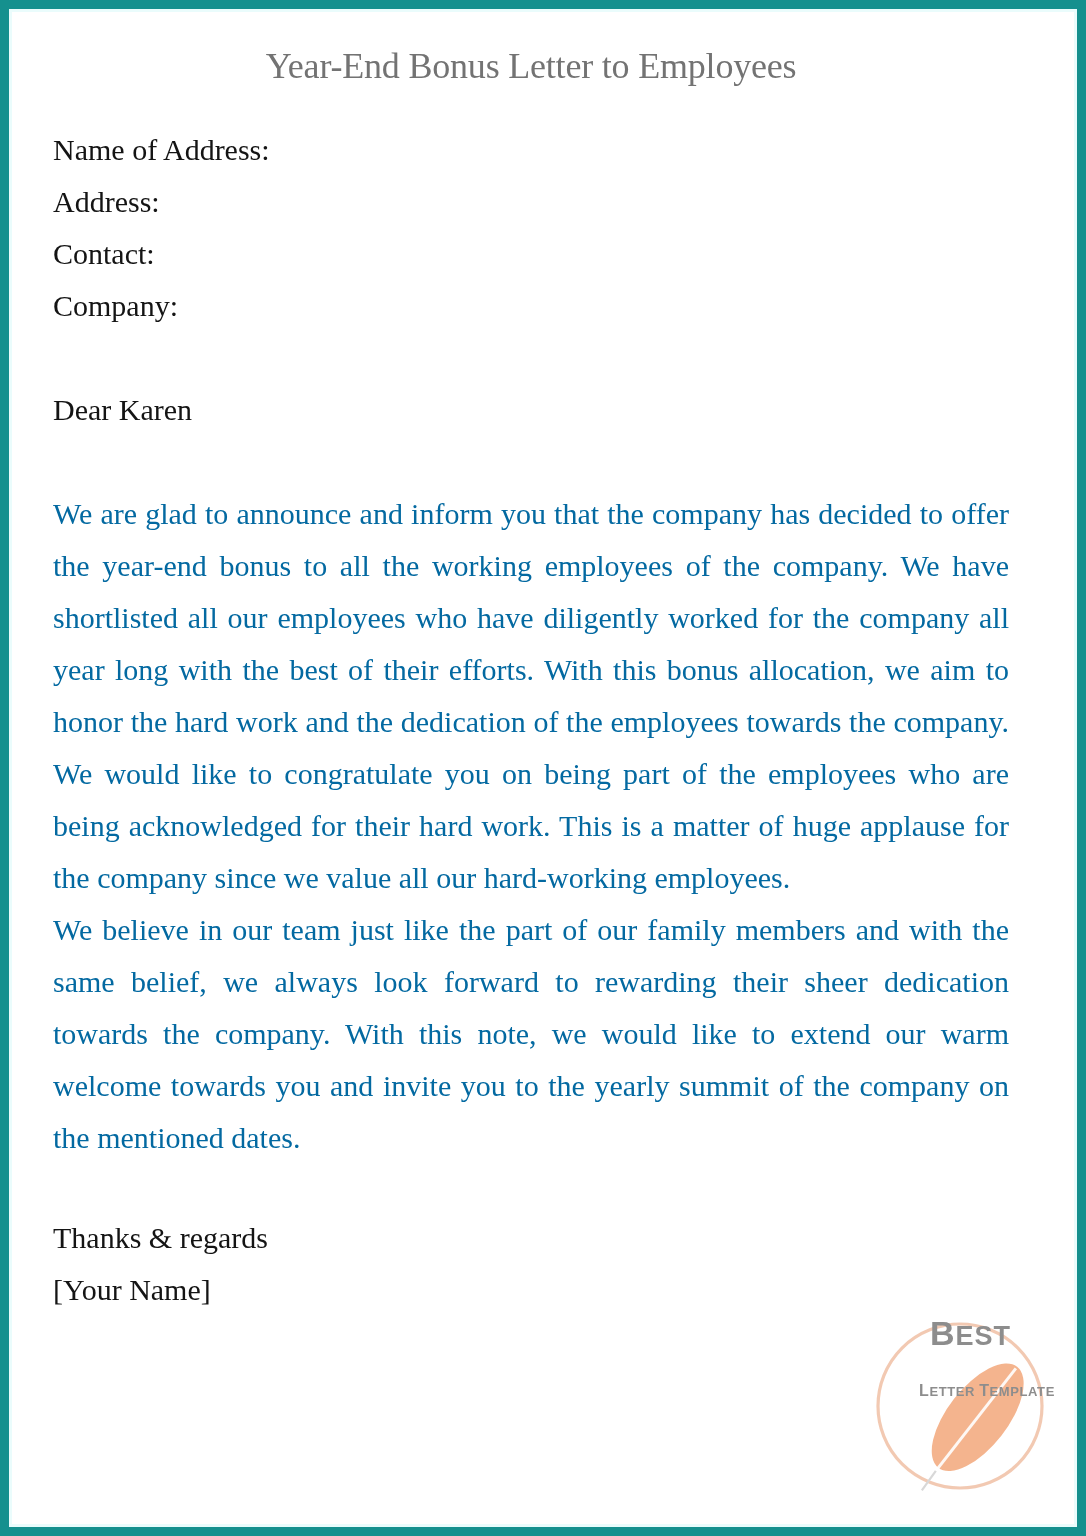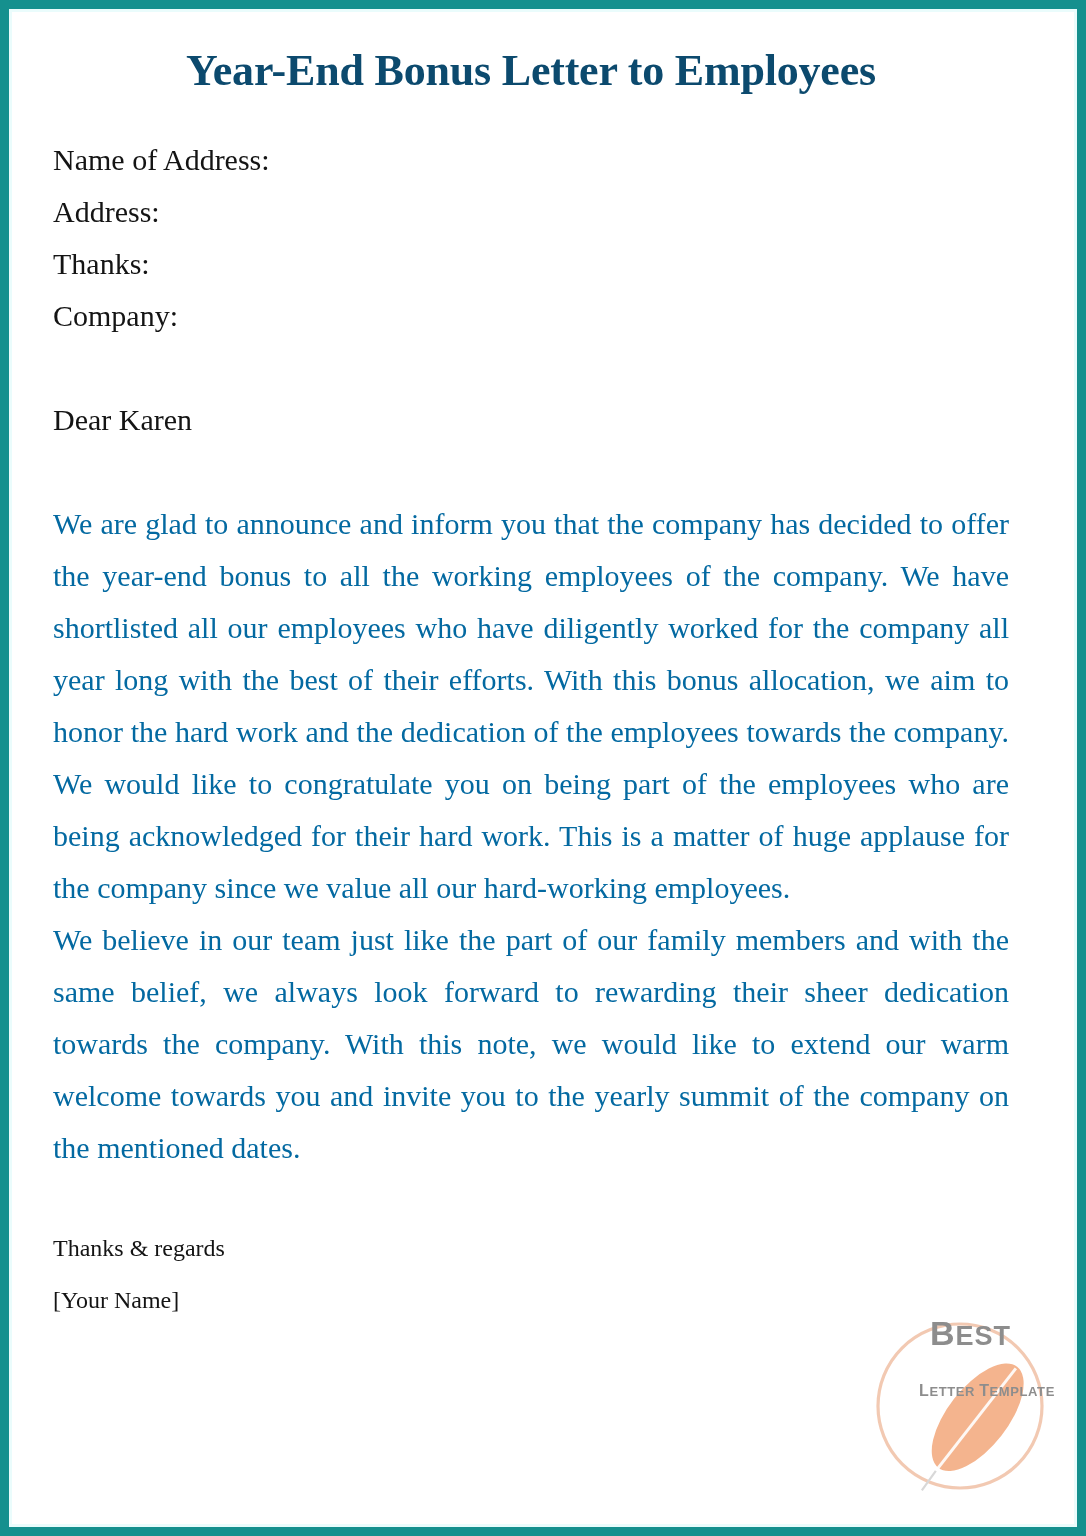--- a/index.html
+++ b/index.html
@@ -55,27 +55,27 @@
 
   .content {
     position: absolute;
     left: 53px;
     top: 46px;
     width: 956px;
     z-index: 3;
   }
 
   .doc-title {
-    font-size: 44px;
-    font-weight: bold;
+    font-size: 36px;
+    font-weight: normal;
     text-align: center;
     letter-spacing: -0.2px;
     margin: 0 0 0 0;
     line-height: 1.15;
-    color: #0c4a6e;
+    color: #737373;
   }
 
   .header-block {
     margin-top: 37px;
   }
   .header-line {
     font-size: 30px;
     line-height: 52px;
     color: #141414;
     white-space: nowrap;
@@ -96,21 +96,21 @@
     color: #0369a1;
   }
   .body-para.first {
     margin-top: 52px;
   }
 
   .signoff-block {
     margin-top: 48px;
   }
   .signoff-line {
-    font-size: 24px;
+    font-size: 30px;
     line-height: 52px;
     white-space: nowrap;
   }
 
   
   .logo {
     position: absolute;
     left: 876px;
     top: 1294px;
     width: 190px;
@@ -159,21 +159,21 @@
   <div class="frame-edge bottom"></div>
   <div class="frame-inner-glow"></div>
 
   <div class="content">
 
     <h1 class="doc-title">Year-End Bonus Letter to Employees</h1>
 
     <div class="header-block">
       <div class="header-line">Name of Address:</div>
       <div class="header-line">Address:</div>
-      <div class="header-line">Thanks:</div>
+      <div class="header-line">Contact:</div>
       <div class="header-line">Company:</div>
     </div>
 
     <div class="salutation">Dear Karen</div>
 
     <p class="body-para first">We are glad to announce and inform you that the company has decided to offer the year-end bonus to all the working employees of the company. We have shortlisted all our employees who have diligently worked for the company all year long with the best of their efforts. With this bonus allocation, we aim to honor the hard work and the dedication of the employees towards the company. We would like to congratulate you on being part of the employees who are being acknowledged for their hard work. This is a matter of huge applause for the company since we value all our hard-working employees.</p>
 
     <p class="body-para">We believe in our team just like the part of our family members and with the same belief, we always look forward to rewarding their sheer dedication towards the company. With this note, we would like to extend our warm welcome towards you and invite you to the yearly summit of the company on the mentioned dates.</p>
 
     <div class="signoff-block">

